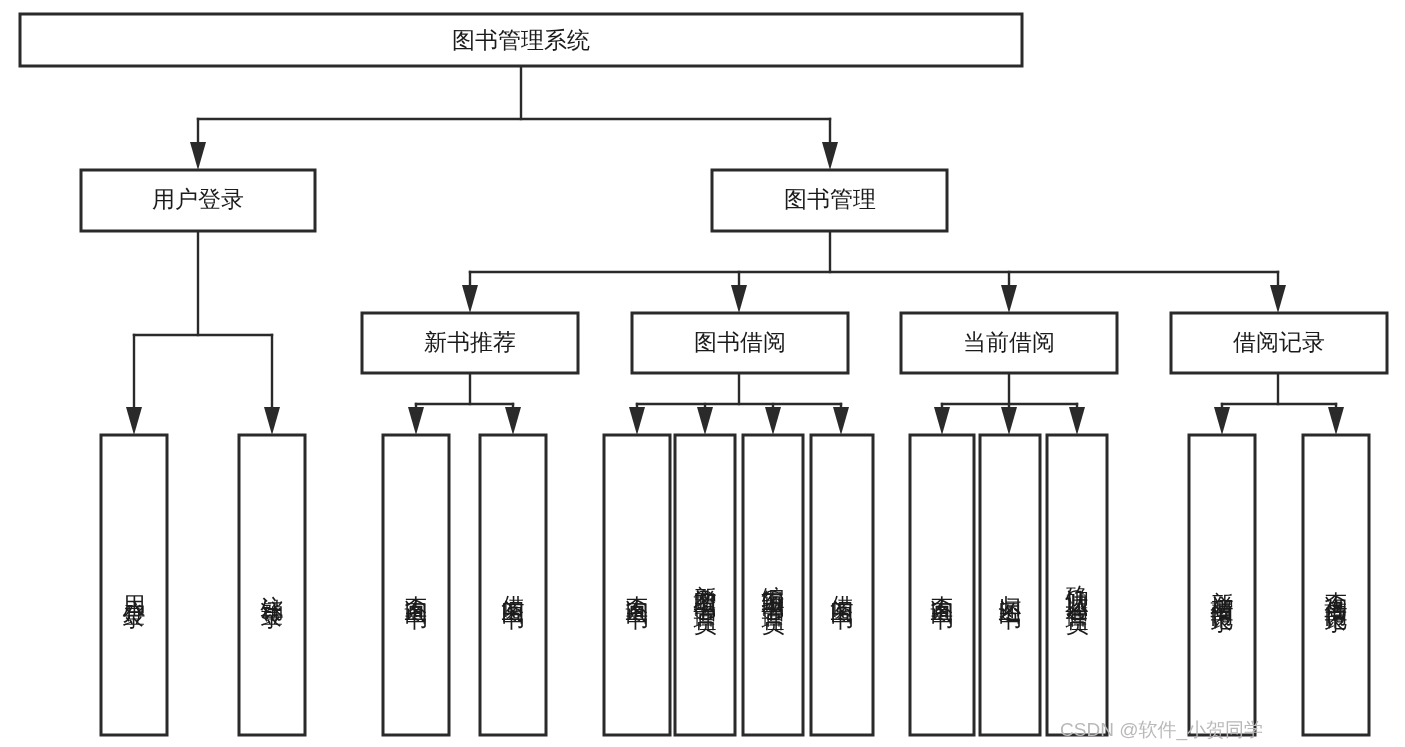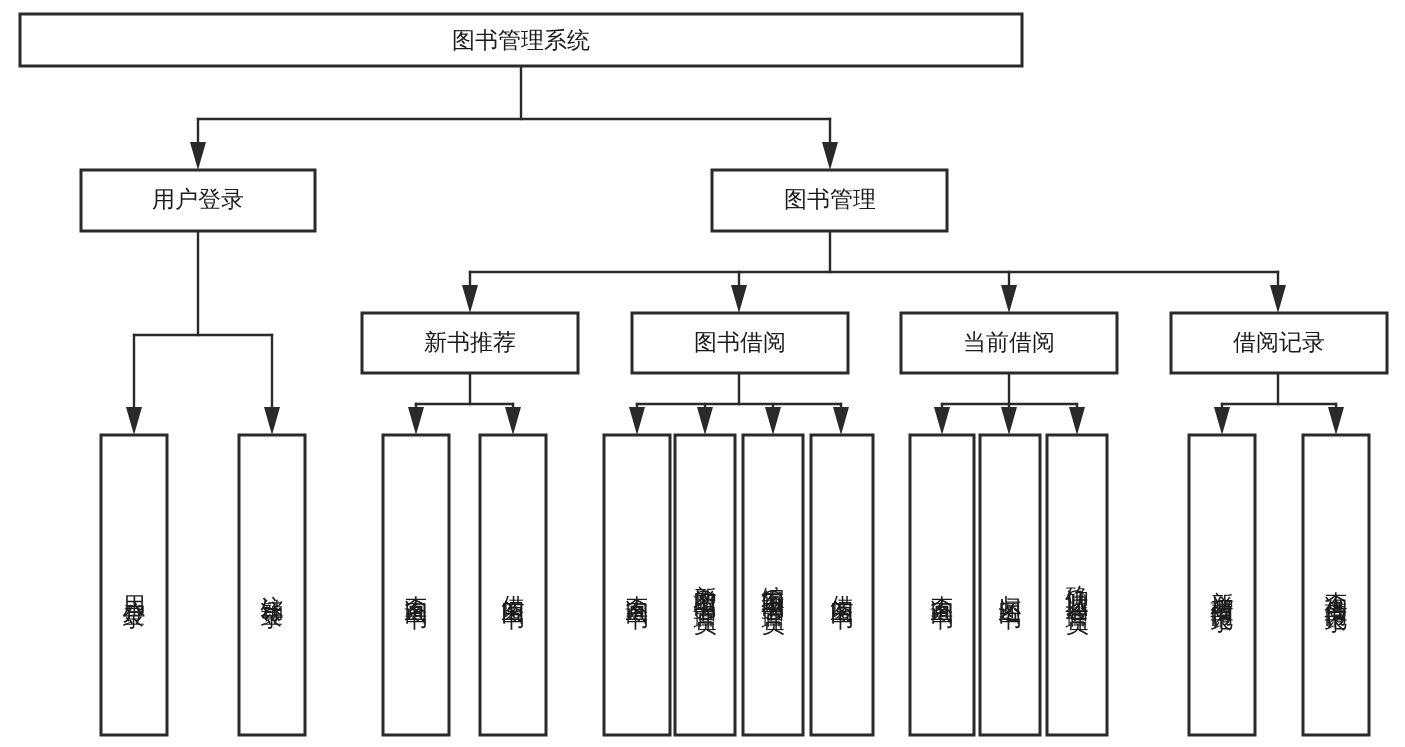--- a/index.html
+++ b/index.html
@@ -199,14 +199,15 @@
   <div class="leaf-label-wrap" style="left:604px; top:435px; width:66px; height:300px;">查询图书</div>
   <div class="leaf-label-wrap" style="left:675px; top:435px; width:60px; height:300px;">新增图书（管理员）</div>
   <div class="leaf-label-wrap" style="left:743px; top:435px; width:60px; height:300px;">编辑图书（管理员）</div>
   <div class="leaf-label-wrap" style="left:811px; top:435px; width:62px; height:300px;">借阅图书</div>
   <div class="leaf-label-wrap" style="left:910px; top:435px; width:64px; height:300px;">查询图书</div>
   <div class="leaf-label-wrap" style="left:980px; top:435px; width:60px; height:300px;">归还图书</div>
   <div class="leaf-label-wrap" style="left:1047px; top:435px; width:60px; height:300px;">确认归还（管理员）</div>
   <div class="leaf-label-wrap" style="left:1189px; top:435px; width:66px; height:300px;">新增借阅记录</div>
   <div class="leaf-label-wrap" style="left:1303px; top:435px; width:66px; height:300px;">查询借阅记录</div>
 
+  <div class="watermark">CSDN @软件_小贺同学</div>
 
 </div>
 
 </body></html>

